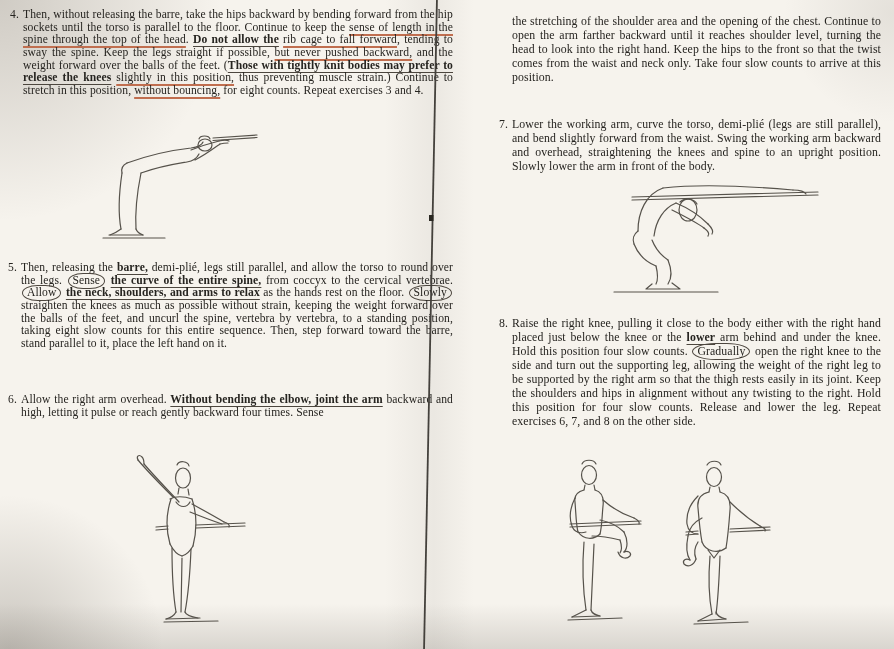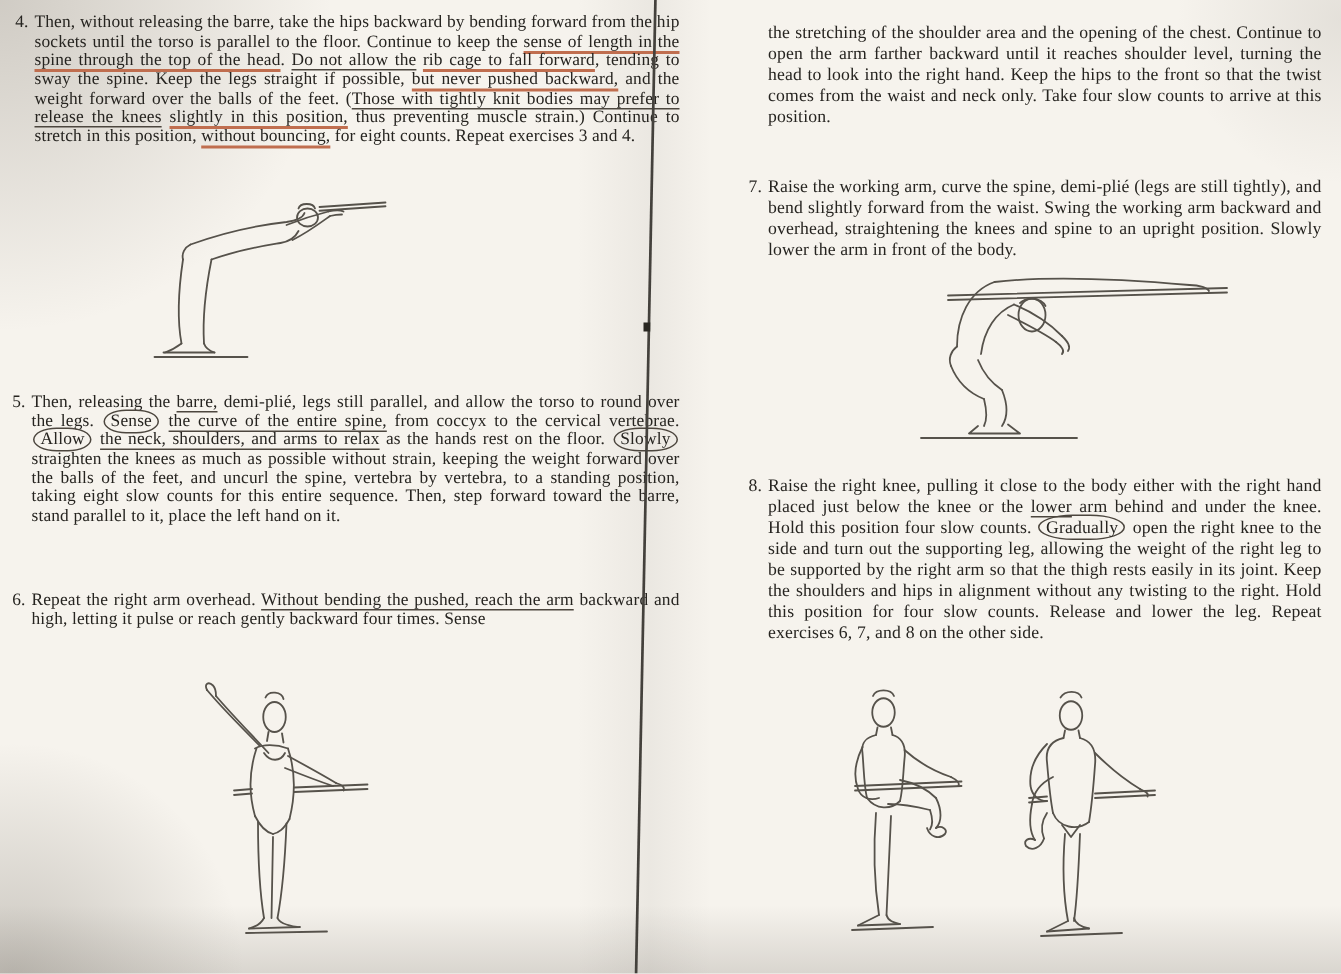--- a/index.html
+++ b/index.html
@@ -16,21 +16,21 @@
       linear-gradient(to bottom, rgba(0,0,0,0) 93%, rgba(100,94,86,.20) 100%),
       linear-gradient(to right, rgba(0,0,0,0) 43%, rgba(90,85,78,.07) 48.5%, rgba(0,0,0,0) 53%),
       #f6f3ed;
   }
   .block{position:absolute;display:flex;align-items:flex-start;}
   .num{flex:none;width:13px;margin-right:4px;text-align:right;}
   .txt{flex:1;text-align:justify;}
   .left-text{font-size:11.6px;line-height:12.65px;letter-spacing:.1px;}
   .right-text{font-size:11.8px;line-height:14.05px;letter-spacing:.1px;}
   .seg-i{}
-  .seg-ud{text-decoration:underline;text-decoration-thickness:1.3px;text-decoration-color:#4c463e;text-underline-offset:2.5px;}
+  .seg-ud{text-decoration:underline;text-decoration-thickness:1.3px;text-decoration-color:#4c463e;text-underline-offset:2.5px;font-weight:bold;}
   .seg-ur{text-decoration:underline;text-decoration-thickness:2px;text-decoration-color:#c06e4f;text-underline-offset:3px;}
   .seg-c{border:1.3px solid #4c463e;border-radius:48%/60%;padding:0 4px 1px;margin:0 1px;font-family:Liberation Serif, serif;}
   .illus{position:absolute;}
   .illus path,.illus ellipse,.illus line{fill:none;stroke:#56524b;stroke-width:1.2;stroke-linecap:round;stroke-linejoin:round;}
   #gutter{position:absolute;left:0;top:0;pointer-events:none;}
 </style>
 </head>
 <body>
 
 <div id="page">
@@ -60,21 +60,21 @@
     <path d="M2 107 L64 107"></path>
   </svg>
 
   <div class="block left-text" style="left:4px;top:262px;width:449px;">
     <span class="num">5.</span>
     <span class="txt"><span class="seg-p">Then, releasing the </span><span class="seg-ud">barre,</span><span class="seg-p"> </span><span class="seg-i">demi-plié</span><span class="seg-p">, legs still parallel, and allow the torso to round over the legs. </span><span class="seg-c">Sense</span><span class="seg-p"> </span><span class="seg-ud">the curve of the entire spine,</span><span class="seg-p"> from coccyx to the cervical vertebrae. </span><span class="seg-c">Allow</span><span class="seg-p"> </span><span class="seg-ud">the neck, shoulders, and arms to relax</span><span class="seg-p"> as the hands rest on the floor. </span><span class="seg-c">Slowly</span><span class="seg-p"> straighten the knees as much as possible without strain, keeping the weight forward over the balls of the feet, and uncurl the spine, vertebra by vertebra, to a standing position, taking eight slow counts for this entire sequence. Then, step forward toward the barre, stand parallel to it, place the left hand on it.</span></span>
   </div>
 
   <div class="block left-text" style="left:4px;top:394px;width:449px;">
     <span class="num">6.</span>
-    <span class="txt"><span class="seg-p">Repeat the right arm overhead. </span><span class="seg-ud">Without bending the pushed, reach the arm</span><span class="seg-p"> backward and high, letting it pulse or reach gently backward four times. Sense</span></span>
+    <span class="txt"><span class="seg-p">Allow the right arm overhead. </span><span class="seg-ud">Without bending the elbow, joint the arm</span><span class="seg-p"> backward and high, letting it pulse or reach gently backward four times. Sense</span></span>
   </div>
 
   <svg class="illus" style="left:100px;top:452px;" width="150" height="176" viewBox="0 0 150 176">
     <ellipse cx="83" cy="26" rx="7.5" ry="10"></ellipse>
     <path d="M77 13 C79 8 88 9 89 14"></path>
     <path d="M79 36 L78 42"></path>
       <path d="M88 37 L89 43"></path>
     <path d="M73 45 C62 34 48 20 38 8"></path>
     <path d="M79 50 C68 38 56 26 44 12"></path>
     <path d="M38 8 C36 4 39 2 42 5 C44 7 44 10 44 12"></path>
@@ -99,21 +99,21 @@
     <path d="M66 167 L100 166"></path>
     <path d="M64 170 L118 169"></path>
   </svg>
 
   <div class="block right-text" style="left:512px;top:14px;width:369px;">
     <span class="txt"><span class="seg-p">the stretching of the shoulder area and the opening of the chest. Continue to open the arm farther backward until it reaches shoulder level, turning the head to look into the right hand. Keep the hips to the front so that the twist comes from the waist and neck only. Take four slow counts to arrive at this position.</span></span>
   </div>
 
   <div class="block right-text" style="left:495px;top:117px;width:386px;">
     <span class="num">7.</span>
-    <span class="txt"><span class="seg-p">Raise the working arm, curve the spine, </span><span class="seg-i">demi-plié</span><span class="seg-p"> (legs are still tightly), and bend slightly forward from the waist. Swing the working arm backward and overhead, straightening the knees and spine to an upright position. Slowly lower the arm in front of the body.</span></span>
+    <span class="txt"><span class="seg-p">Lower the working arm, curve the torso, </span><span class="seg-i">demi-plié</span><span class="seg-p"> (legs are still parallel), and bend slightly forward from the waist. Swing the working arm backward and overhead, straightening the knees and spine to an upright position. Slowly lower the arm in front of the body.</span></span>
   </div>
 
   <svg class="illus" style="left:568px;top:176px;" width="255" height="122" viewBox="0 0 255 122">
     <path d="M64 21 L250 16"></path>
       <path d="M64 24 L250 19"></path>
     <path d="M95 12 C130 8 180 10 225 14"></path>
     <path d="M225 14 C232 14 237 16 238 18"></path>
     <path d="M70 55 C70 36 78 18 95 12"></path>
     <path d="M86 60 C88 44 96 32 108 27"></path>
     <ellipse cx="120" cy="34" rx="9" ry="11"></ellipse>

